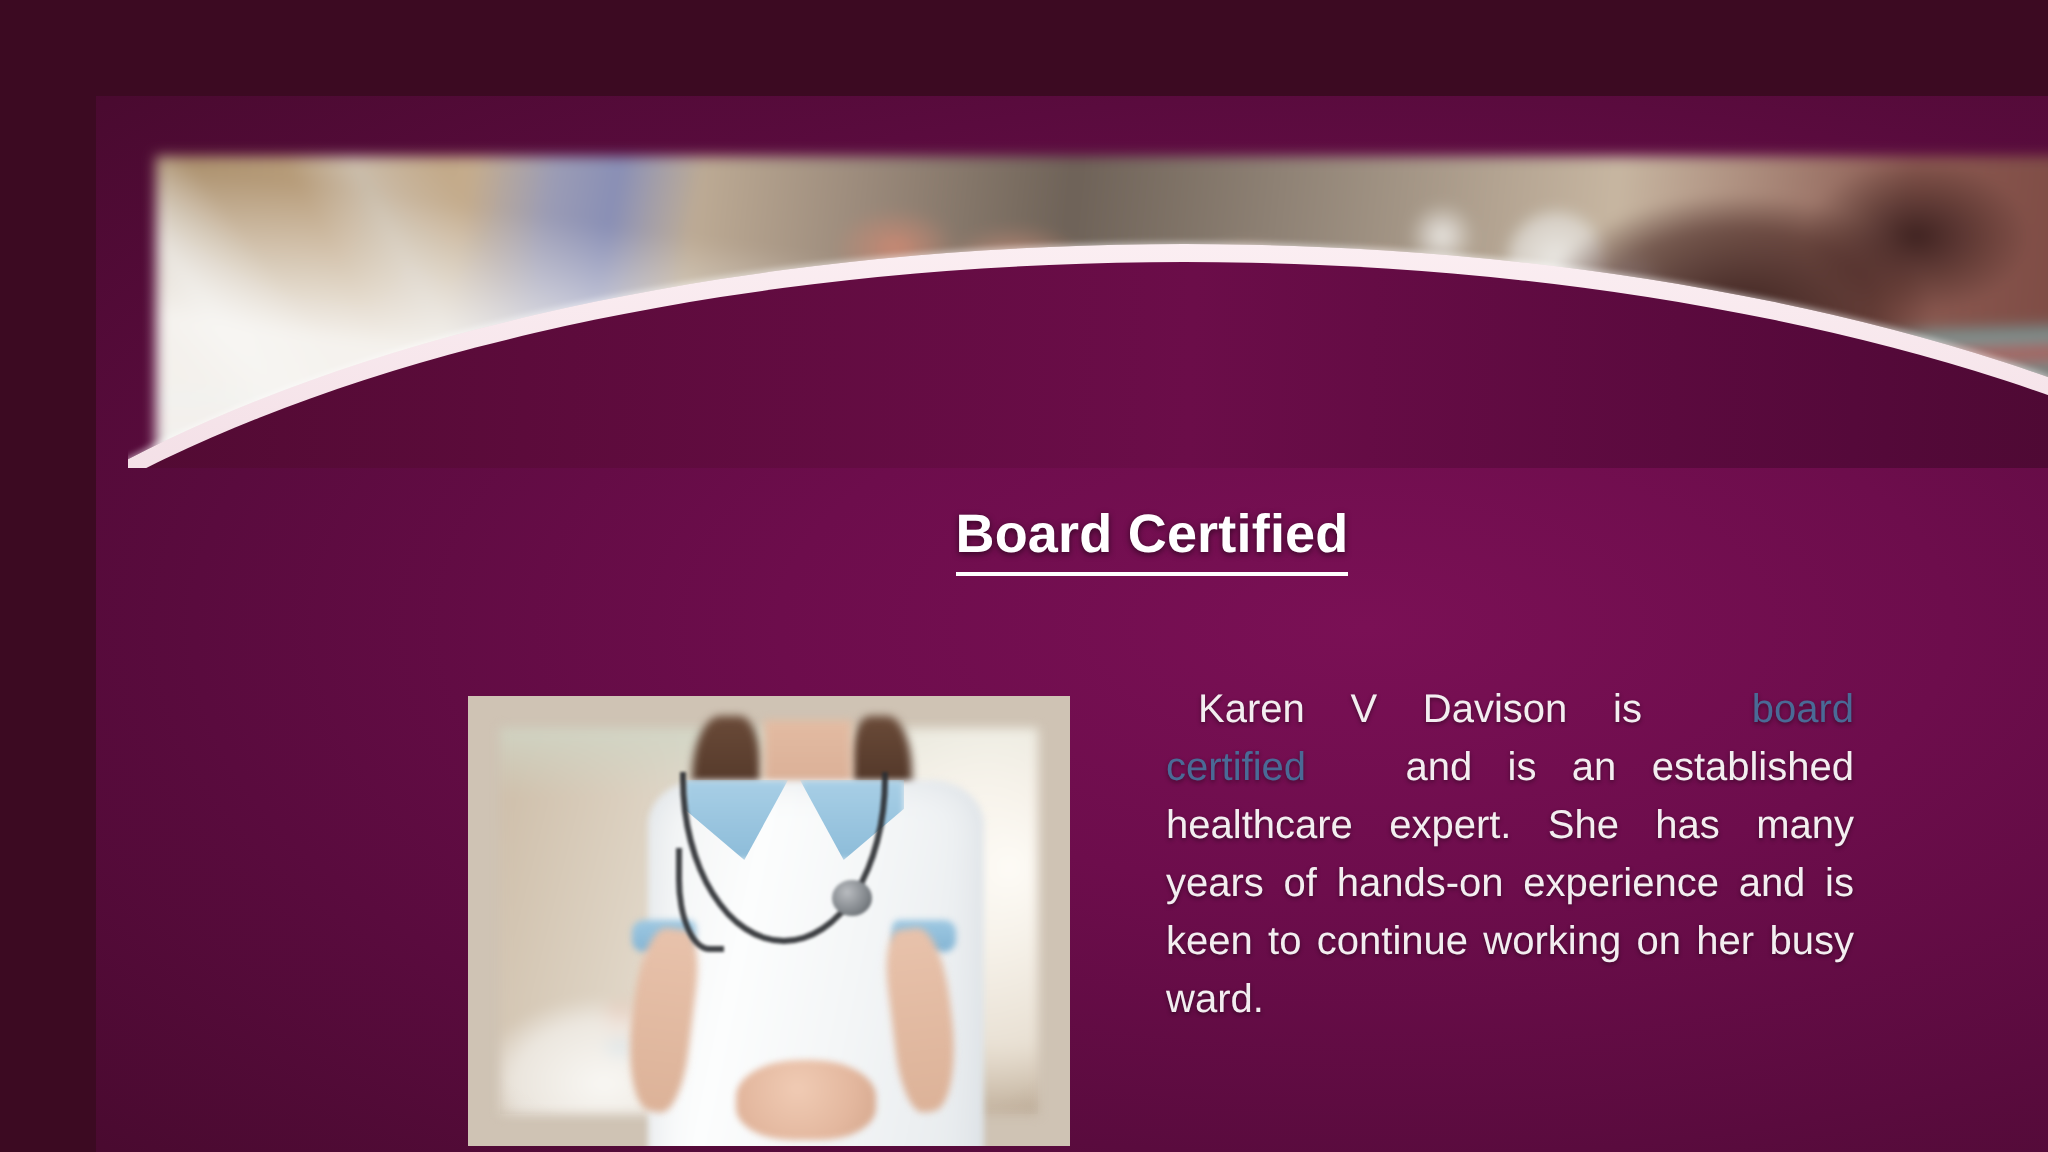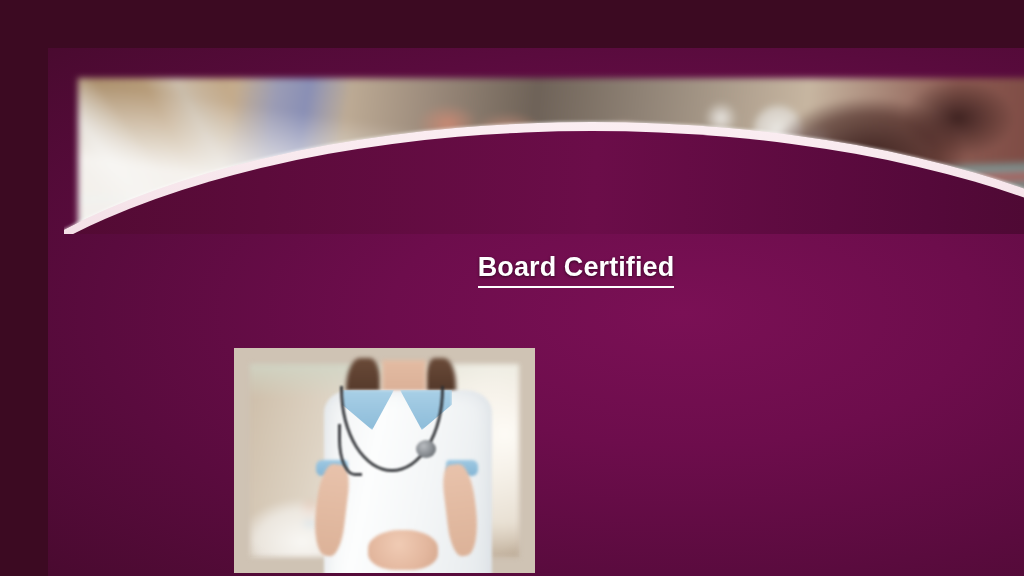--- a/index.html
+++ b/index.html
@@ -279,14 +279,15 @@
     <div class="cuff-r"></div>
     <div class="arm-l"></div>
     <div class="arm-r"></div>
     <div class="steth"></div>
     <div class="steth-tail"></div>
     <div class="steth-bell"></div>
     <div class="hands"></div>
     <div class="vig"></div>
   </div>
 
+  <p id="body-text"><span>Karen V Davison is </span><span class="hl">board certified</span><span> and is an established healthcare expert. She has many years of hands-on experience and is keen to continue working on her busy ward.</span></p>
 
 </div>
 
 </body></html>

